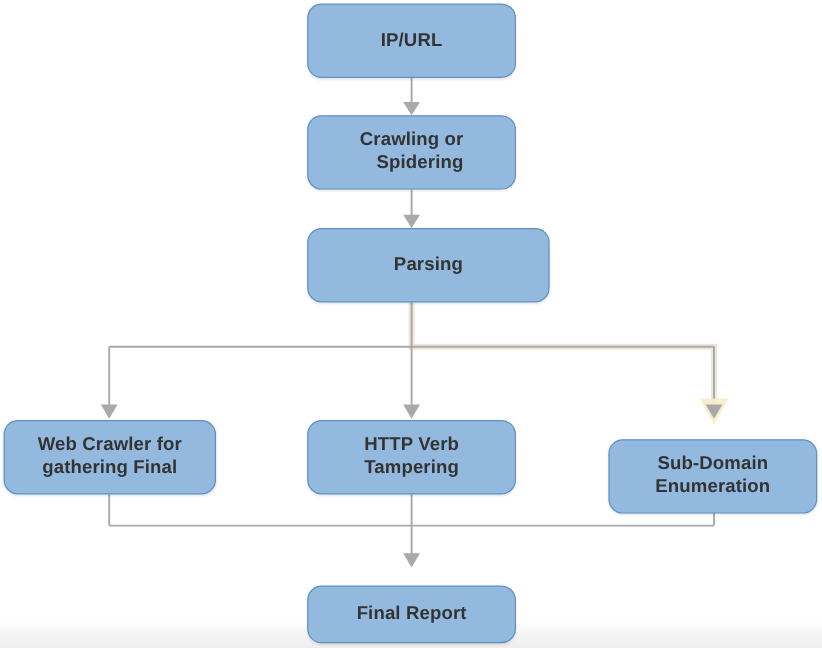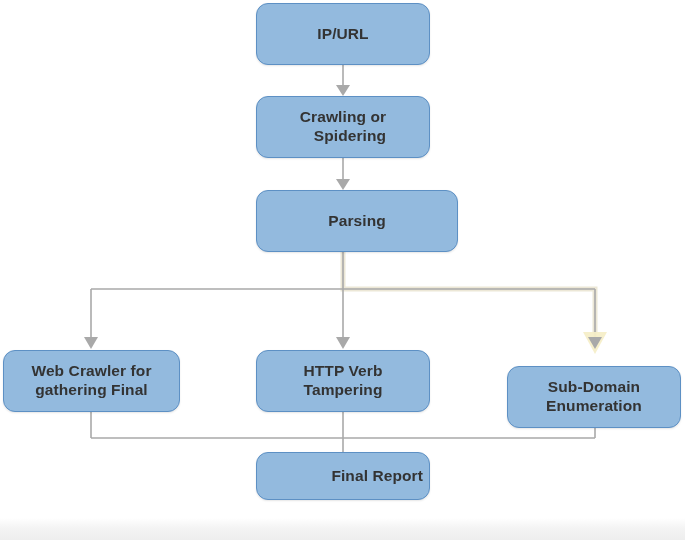--- a/index.html
+++ b/index.html
@@ -144,18 +144,18 @@
   <div class="node" style="left:256px; top:350px; width:174px; height:62px;">
     <span>HTTP Verb
 Tampering</span>
   </div>
 
   <div class="node" style="left:507px; top:350px; width:174px; height:62px;margin-top:16px;">
     <span>Sub-Domain
 Enumeration</span>
   </div>
 
-  <div class="node" style="left:256px; top:452px; width:174px; height:48px;justify-content:flex-end;">
+  <div class="node" style="left:256px; top:488px; width:174px; height:48px;">
     <span>Final Report</span>
   </div>
 
   <div class="bottom-strip"></div>
 </div>
 
 </body></html>

